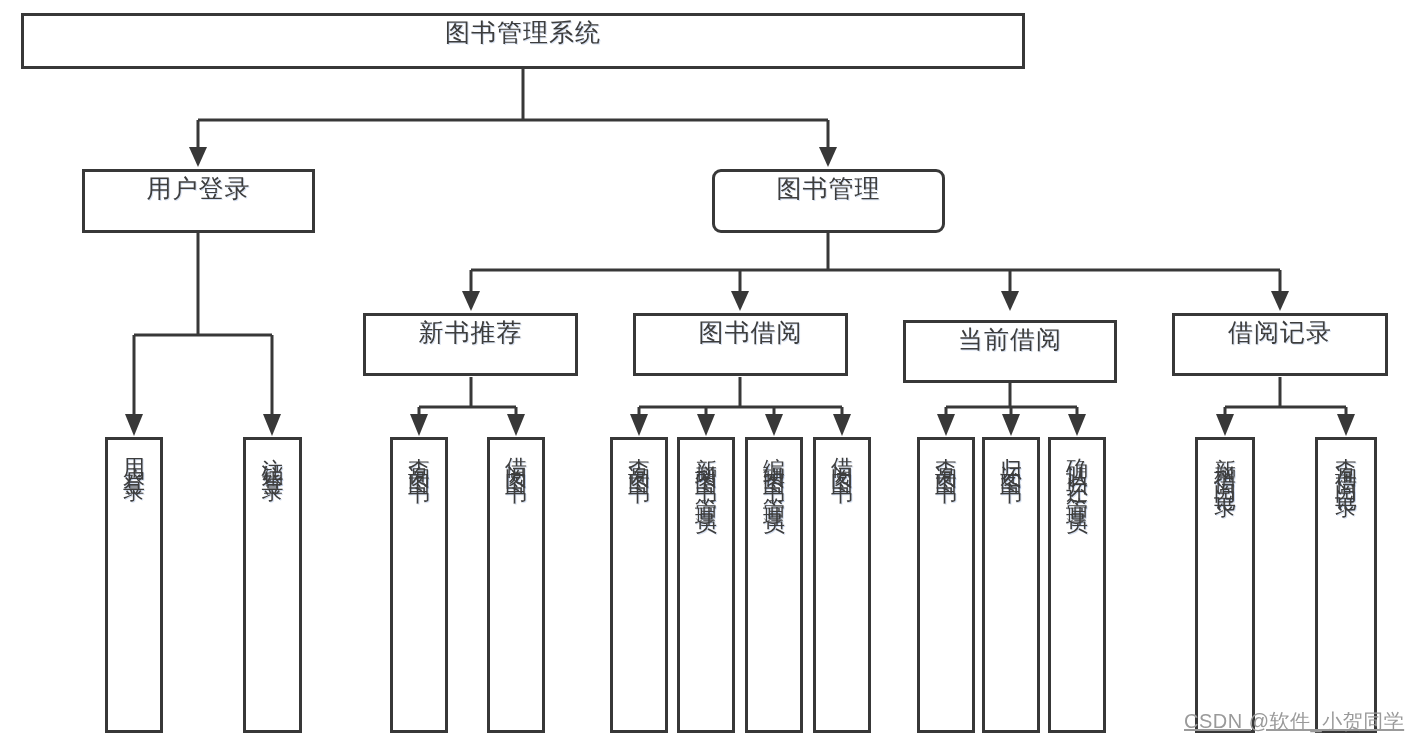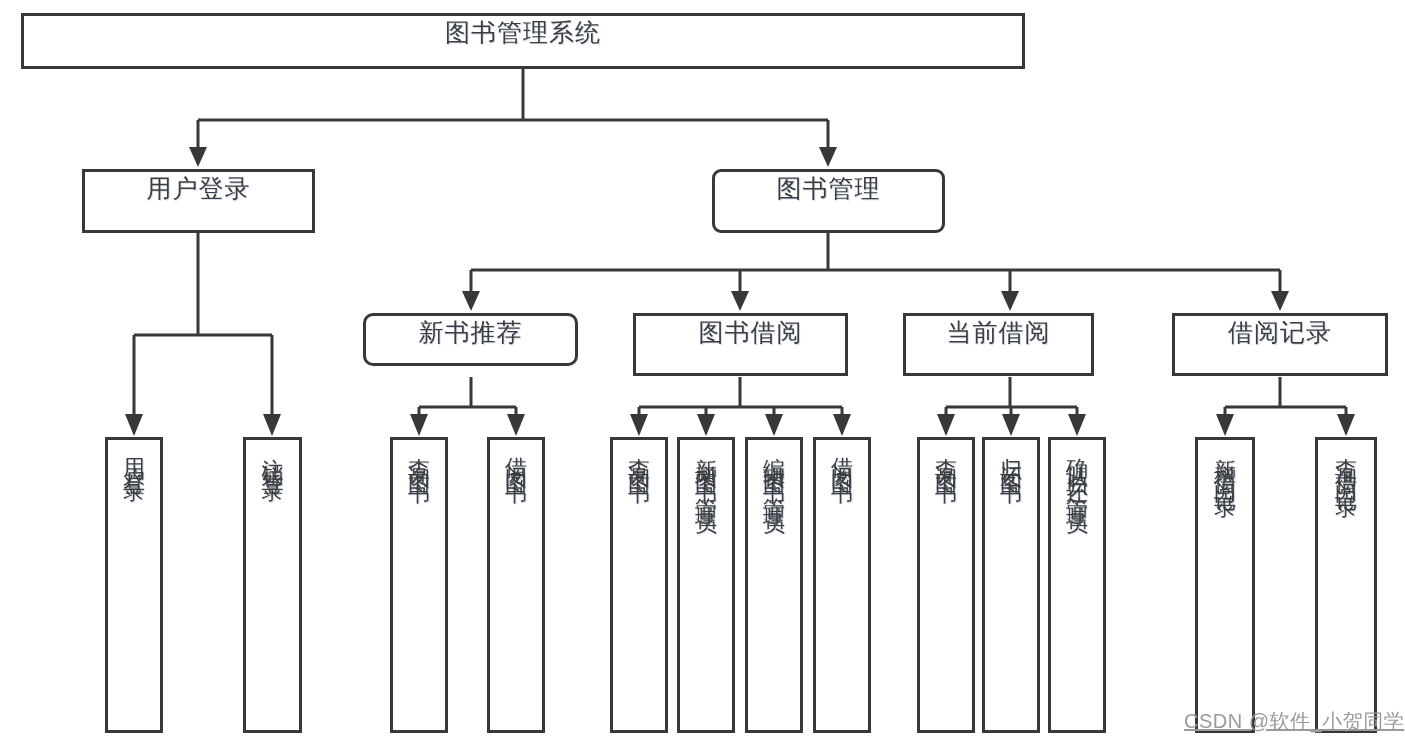--- a/index.html
+++ b/index.html
@@ -107,27 +107,27 @@
     <span>图书管理系统</span>
   </div>
 
   <div class="node h" style="left:82px; top:169px; width:233px; height:64px;">
     <span>用户登录</span>
   </div>
   <div class="node h" style="left:712px; top:169px; width:233px; height:64px;border-radius:9px;">
     <span>图书管理</span>
   </div>
 
-  <div class="node h" style="left:363px; top:313px; width:215px; height:53px;border-radius:10px;">
+  <div class="node h" style="left:363px; top:313px; width:215px; height:63px;">
     <span>新书推荐</span>
   </div>
   <div class="node h" style="left:633px; top:313px; width:215px; height:63px;padding-left:20px;">
     <span>图书借阅</span>
   </div>
-  <div class="node h" style="left:903px; top:313px; width:191px; height:63px;">
+  <div class="node h" style="left:903px; top:320px; width:214px; height:63px;">
     <span>当前借阅</span>
   </div>
   <div class="node h" style="left:1172px; top:313px; width:216px; height:63px;">
     <span>借阅记录</span>
   </div>
 
   <div class="node v" style="left:105px; top:437px; width:58px; height:296px;">
     <span>用户登录</span>
   </div>
   <div class="node v" style="left:243px; top:437px; width:59px; height:296px;">

